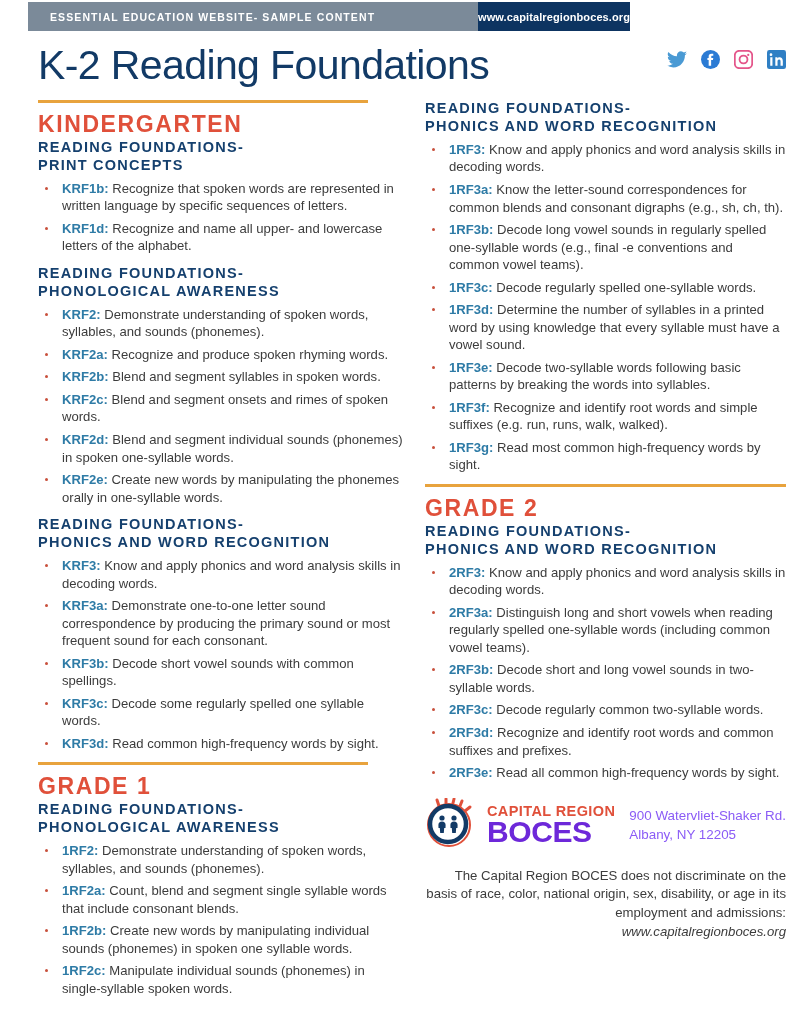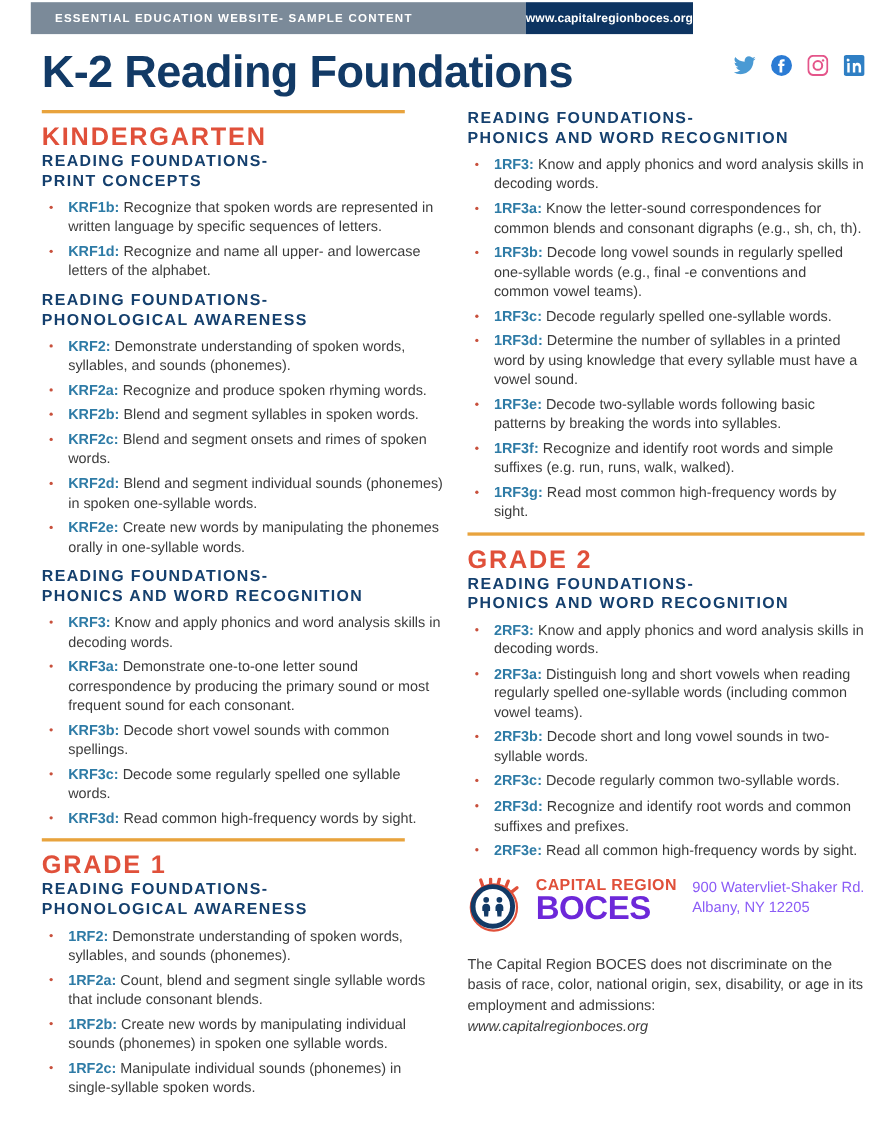--- a/index.html
+++ b/index.html
@@ -65,21 +65,21 @@
     left: 0;
     top: 36px;
     width: 806px;
     height: 58px;
   }
   .main-title {
     position: absolute;
     left: 38px;
     top: 0;
     font-size: 41px;
-    font-weight: bold;
+    font-weight: normal;
     color: #123a66;
     letter-spacing: -0.6px;
     line-height: 58px;
     white-space: nowrap;
     text-align: center;
   }
   .socials {
     position: absolute;
     right: 20px;
     top: 14px;
@@ -155,21 +155,21 @@
     color: #2e7ba6;
     font-weight: bold;
   }
 
   
   .footer {
     margin-top: 16px;
   }
   .logo-row {
     display: flex;
-    align-items: flex-start;
+    align-items: center;
     gap: 10px;
   }
   .logo-mark { flex: 0 0 auto; }
   .logo-words {
     flex: 0 0 auto;
     line-height: 1;
   }
   .logo-words .cr {
     color: #e0503a;
     font-size: 14.5px;
@@ -189,20 +189,21 @@
     font-size: 13.4px;
     line-height: 1.38;
     color: #8b5cf6;
     padding-left: 4px;
   }
   .disclaimer {
     margin-top: 13px;
     font-size: 13.2px;
     line-height: 1.42;
     color: #3c3c3c;
+    text-align: right;
   }
   .disclaimer .url {
     font-style: italic;
     display: block;
   }
 </style>
 </head>
 <body>
 
 <div class="page">

